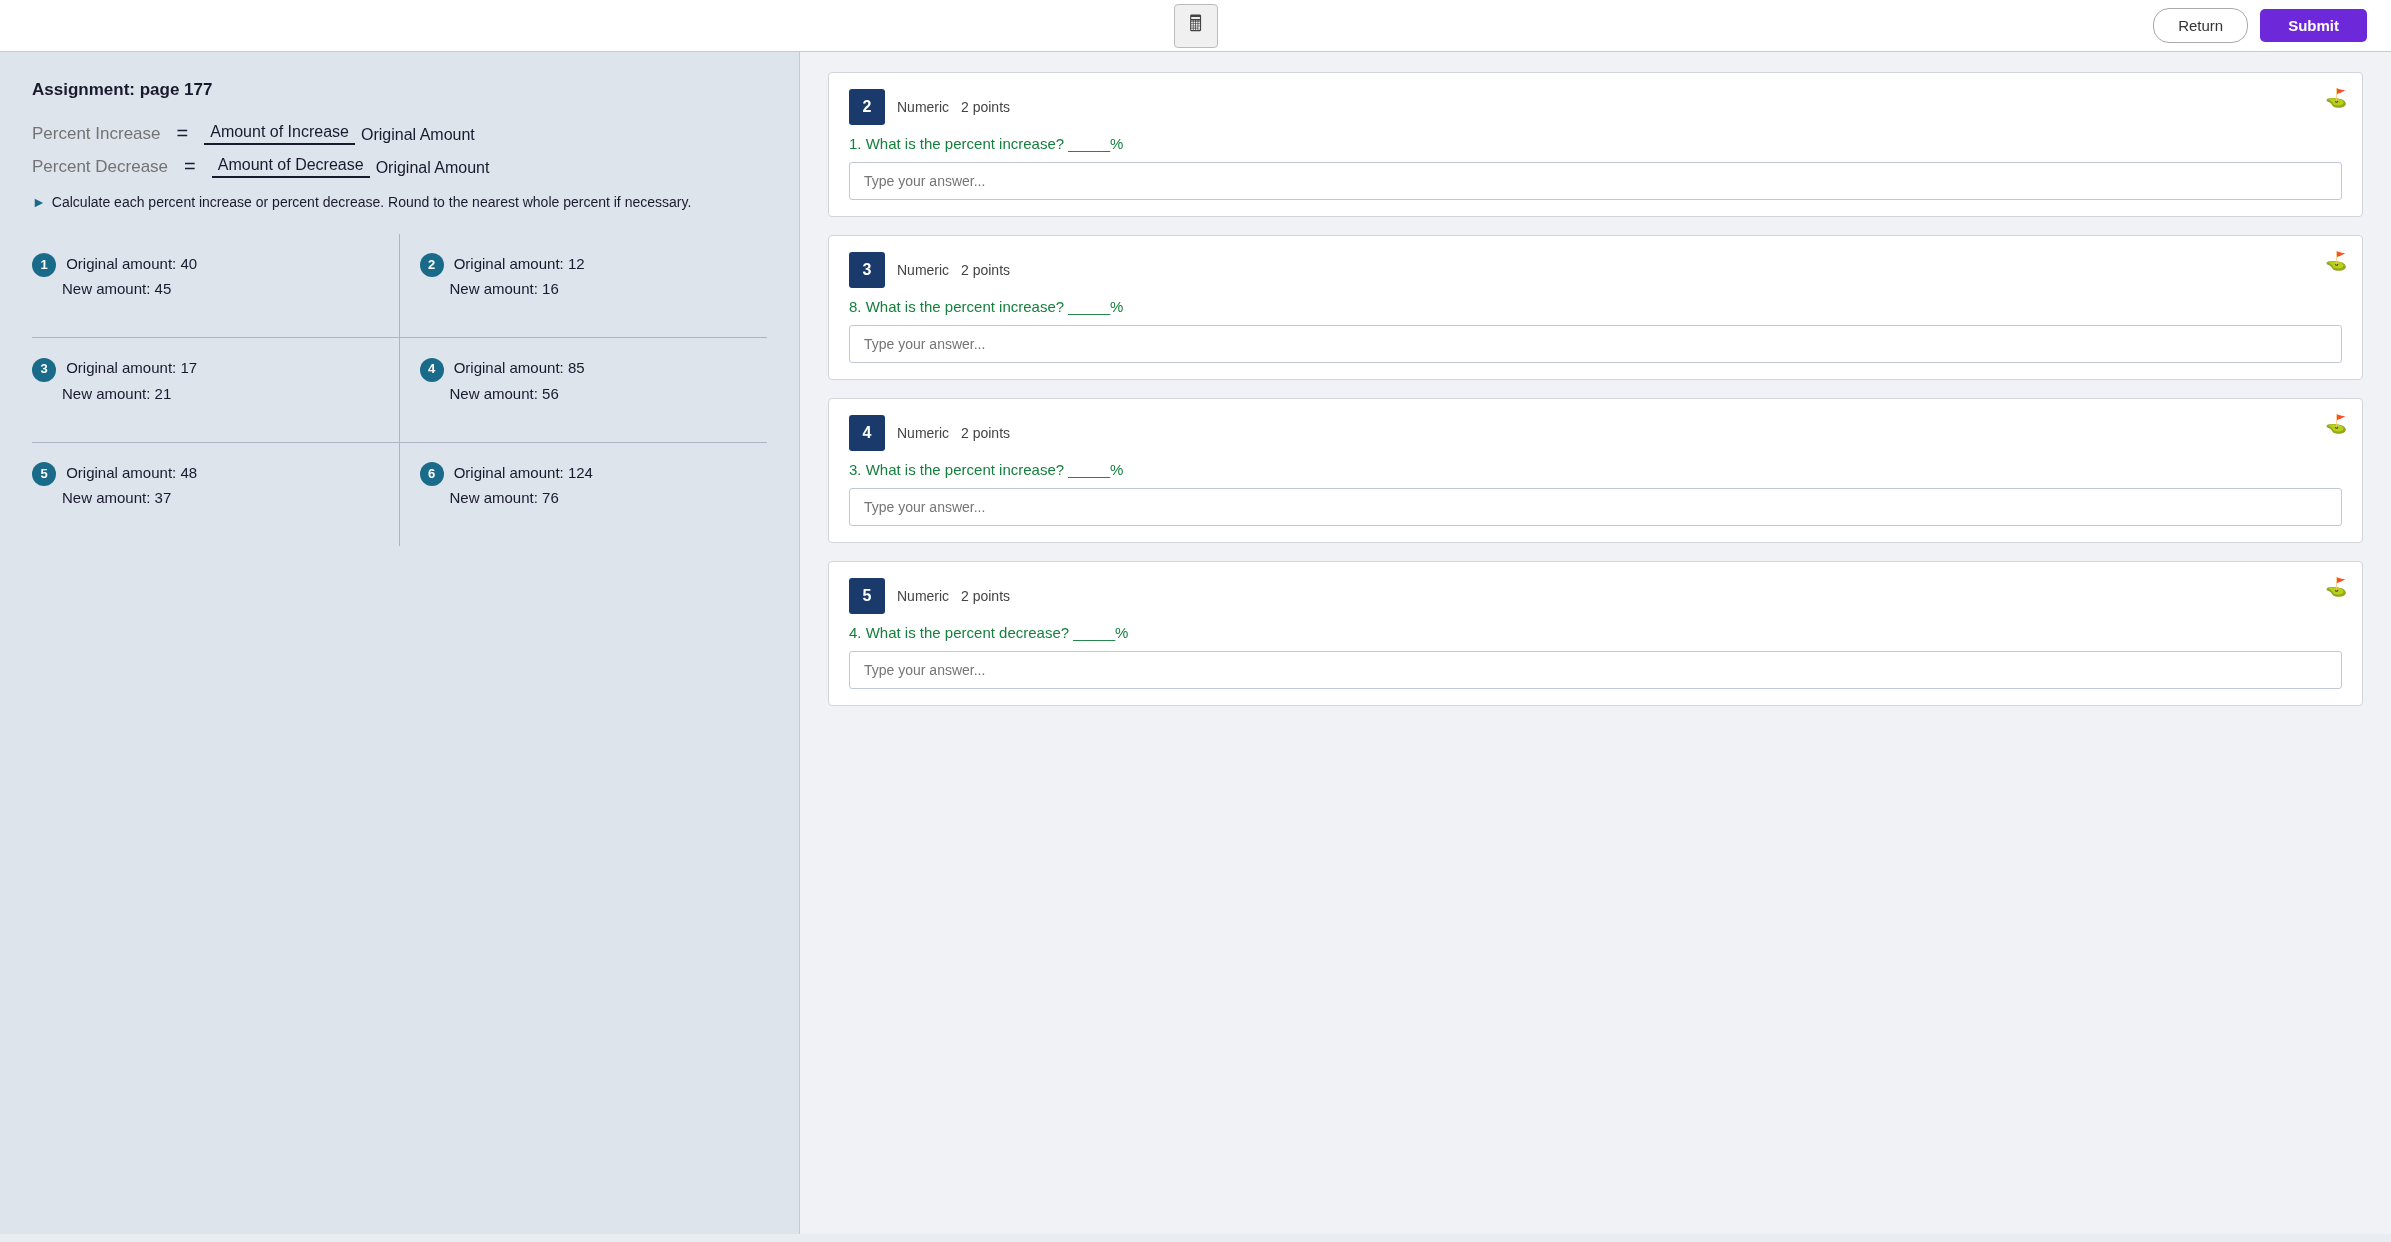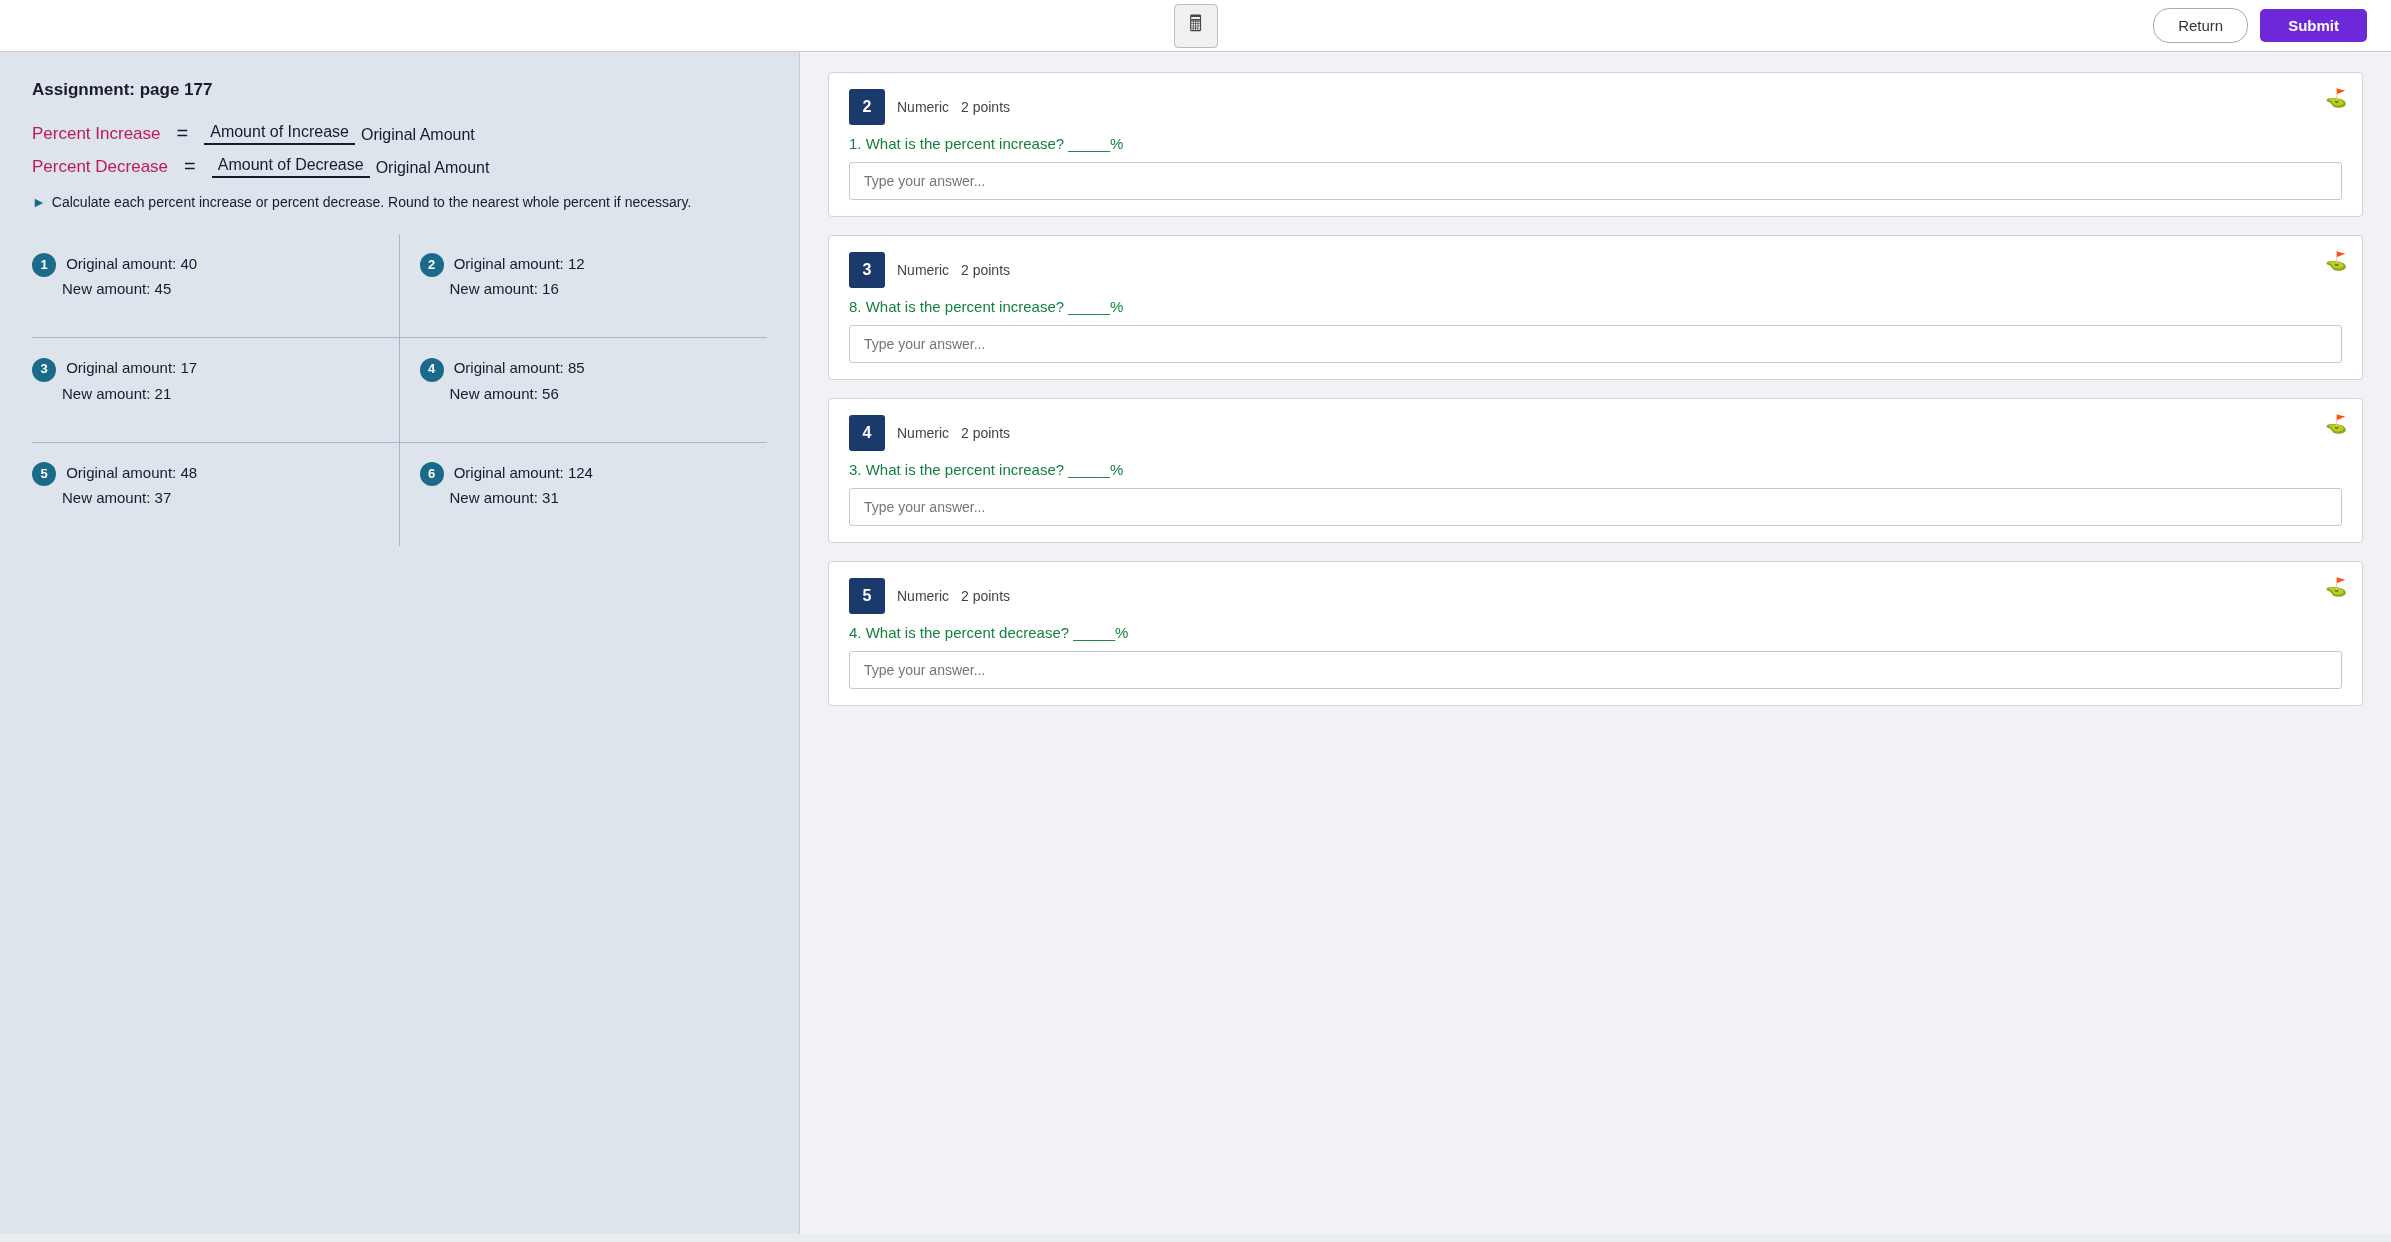--- a/index.html
+++ b/index.html
@@ -101,21 +101,21 @@
       align-items: center;
       font-size: 18px;
       color: #1a1a2e;
       margin-bottom: 10px;
       gap: 10px;
     }
 
     .formula-label {
       font-size: 17px;
       font-weight: normal;
-      color: #be185d;
+      color: #737373;
       white-space: nowrap;
     }
 
     .fraction {
       display: inline-flex;
       flex-direction: row;
       align-items: center;
       font-size: 16px;
     }
 
@@ -347,21 +347,21 @@
           <span class="problem-number-circle circle-blue">5</span>
           <span>Original amount: 48</span><br>
           <span style="margin-left:30px;">New amount: 37</span>
         </div>
       </div>
 
       <div class="problem-cell" style="border-bottom:none;">
         <div class="problem-text">
           <span class="problem-number-circle circle-blue">6</span>
           <span>Original amount: 124</span><br>
-          <span style="margin-left:30px;">New amount: 31</span>
+          <span style="margin-left:30px;">New amount: 76</span>
         </div>
       </div>
 
     </div>
   </div>
 
   <div class="right-panel">
 
     <div class="question-card">
       <div class="question-card-header">

